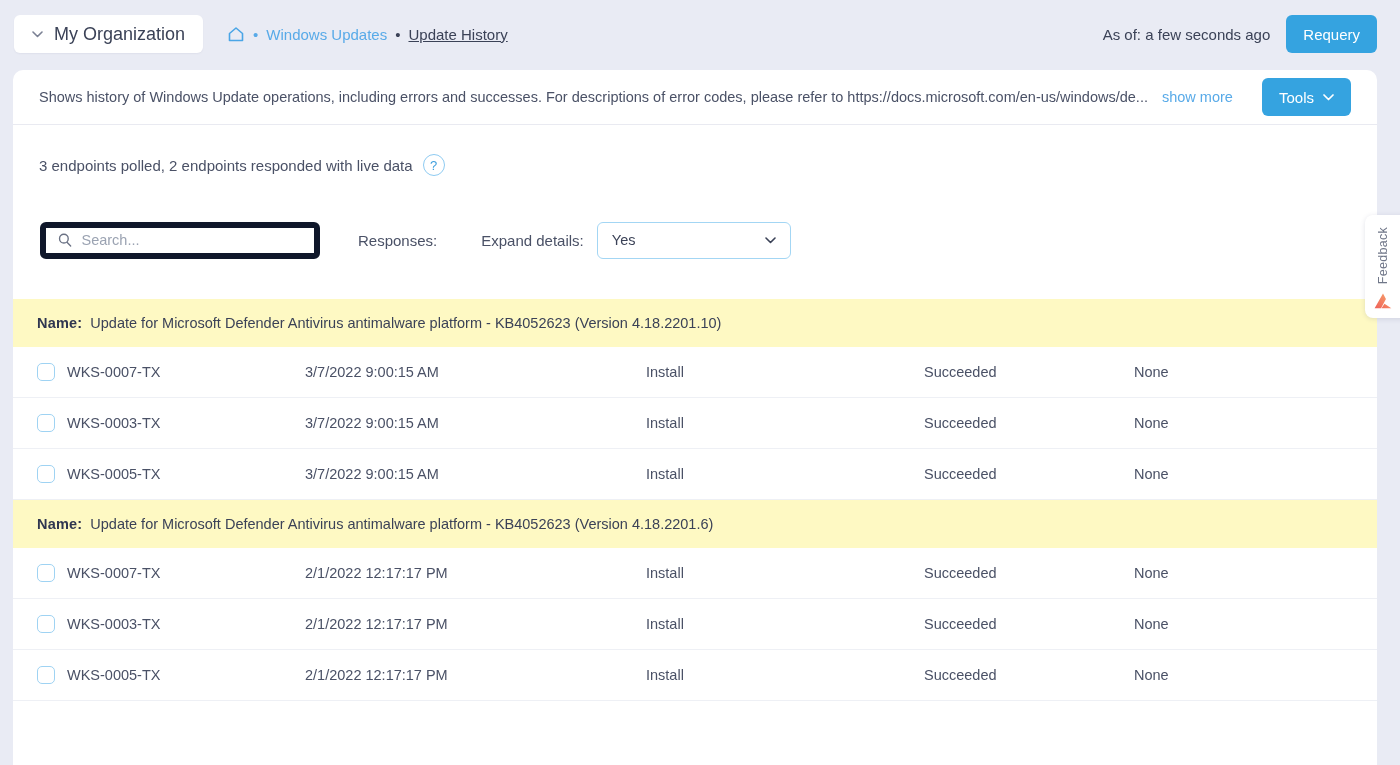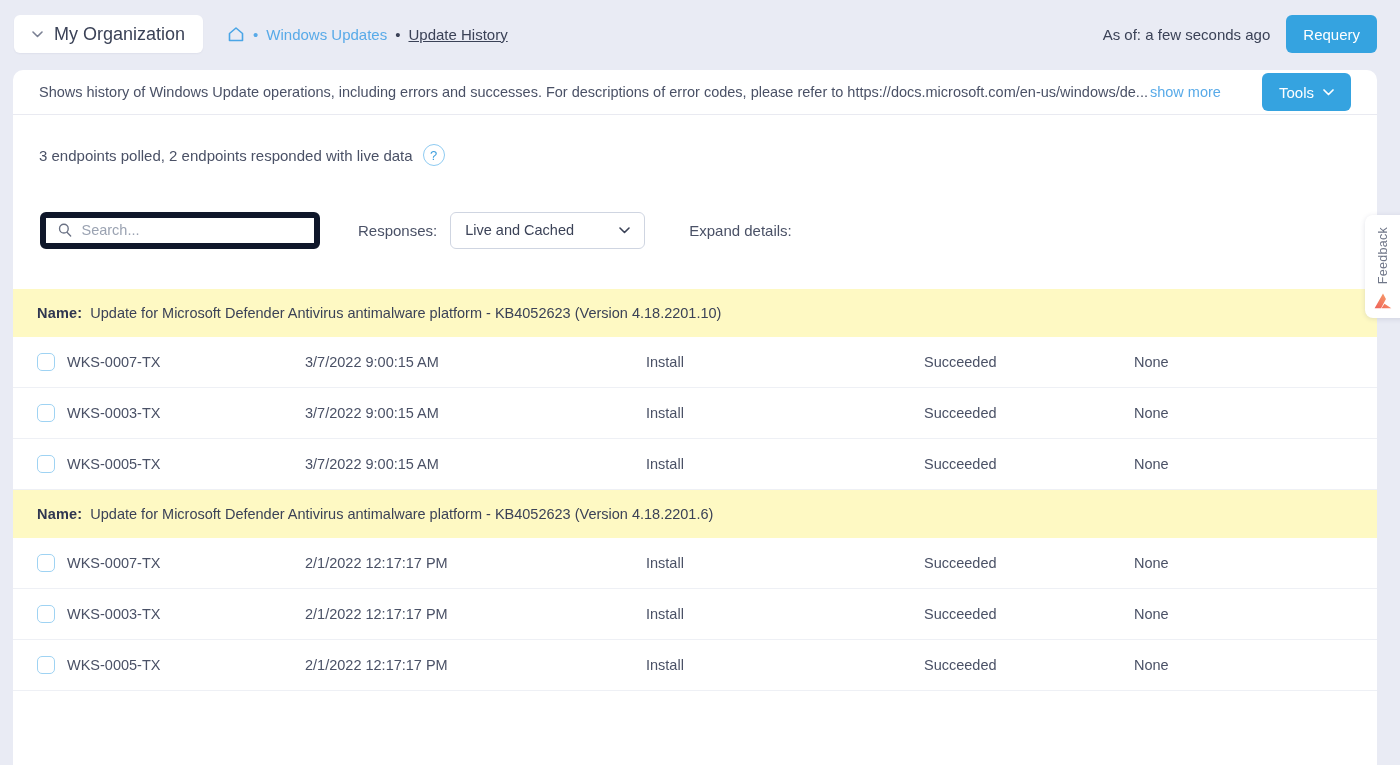--- a/index.html
+++ b/index.html
@@ -35,22 +35,22 @@
     display:flex; align-items:center; gap:9px;
     font-family:"Liberation Sans", sans-serif;
   }
 
   
   .card {
     position:absolute; left:13px; top:70px; width:1364px; bottom:0;
     background:#ffffff; border-radius:10px 10px 0 0; overflow:hidden;
   }
   .desc-row {
-    height:45px; border-bottom:1px solid #e9eaf1;
-    display:flex; align-items:center; padding:0 26px; gap:2px;
+    height:55px; border-bottom:1px solid #e9eaf1;
+    display:flex; align-items:center; padding:0 26px; gap:14px;
   }
   .desc-text {
     font-size:14.5px; color:#4a5166; white-space:nowrap;
     overflow:hidden; min-width:0; flex:0 1 auto;
   }
   .show-more { color:#58aae8; font-size:14.5px; cursor:pointer; white-space:nowrap; flex-shrink:0; }
   .desc-row .btn-blue { margin-left:auto; flex-shrink:0; }
 
   .status-row {
     margin:29px 26px 0; display:flex; align-items:center; gap:10px;
@@ -175,28 +175,28 @@
   <div class="controls-row">
     <div class="search-box">
       <svg class="icon-svg" width="16" height="16" viewBox="0 0 16 16">
           <circle cx="6.5" cy="6.5" r="4.8" fill="none" stroke="#6a7184" stroke-width="1.5"></circle>
           <line x1="10.2" y1="10.8" x2="14" y2="14.6" stroke="#6a7184" stroke-width="1.5" stroke-linecap="round"></line>
         </svg>
       <input type="text" placeholder="Search..." style="">
     </div>
 
     <span class="filter-label lbl-responses">Responses:</span>
-    <div class="select-box select-responses">
-      <span>Live and Cached</span>
+
+    <span class="filter-label lbl-expand">Expand details:</span>
+    <div class="select-box select-expand">
+      <span>Yes</span>
       <svg class="icon-svg" width="11" height="7" viewBox="0 0 11 7">
           <polyline points="1,1 5.5,5.5 10,1" fill="none" stroke="#3b4257" stroke-width="1.6" stroke-linecap="round" stroke-linejoin="round"></polyline>
         </svg>
     </div>
-
-    <span class="filter-label lbl-expand">Expand details:</span>
   </div>
 
   <div class="table">
     <div>
         <div class="group-row">
     <b>Name:</b>
     <span>Update for Microsoft Defender Antivirus antimalware platform - KB4052623 (Version 4.18.2201.10)</span>
   </div>
         <div class="data-row">
     <span class="endpoint-cell">

